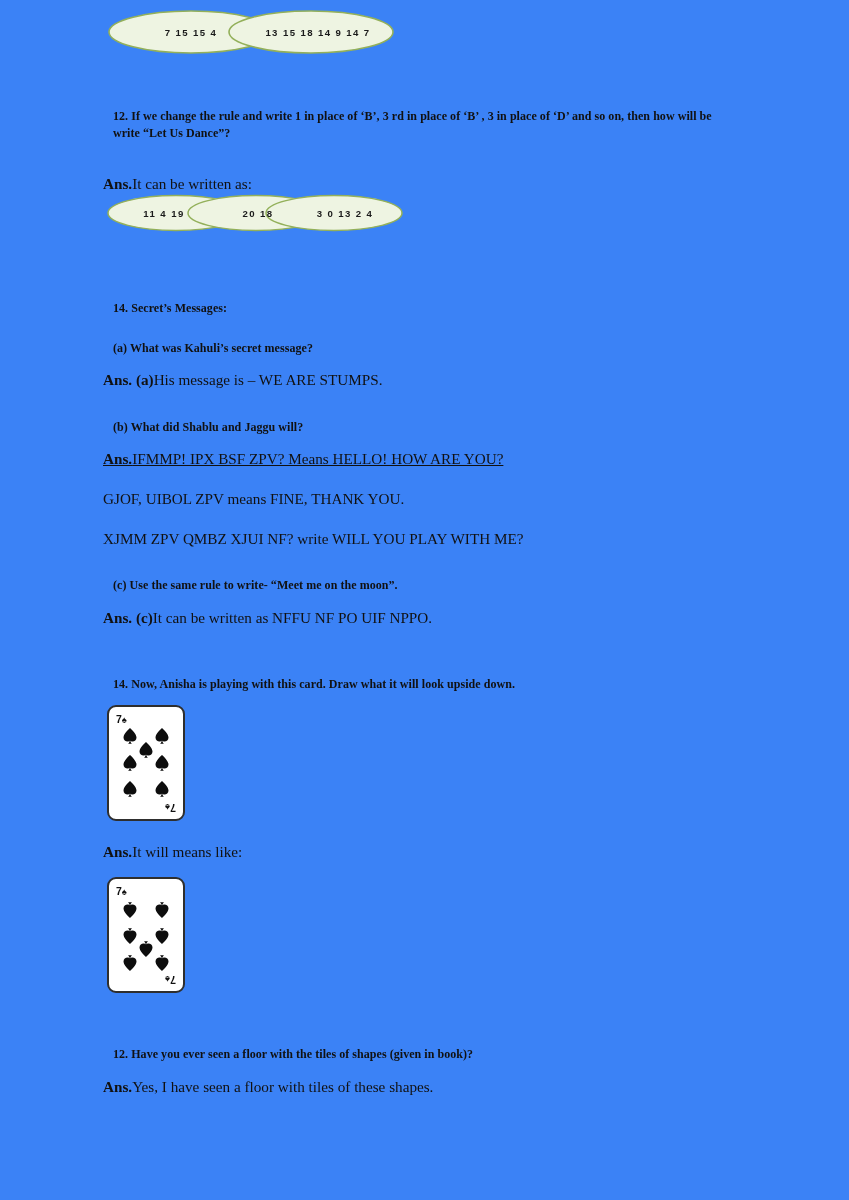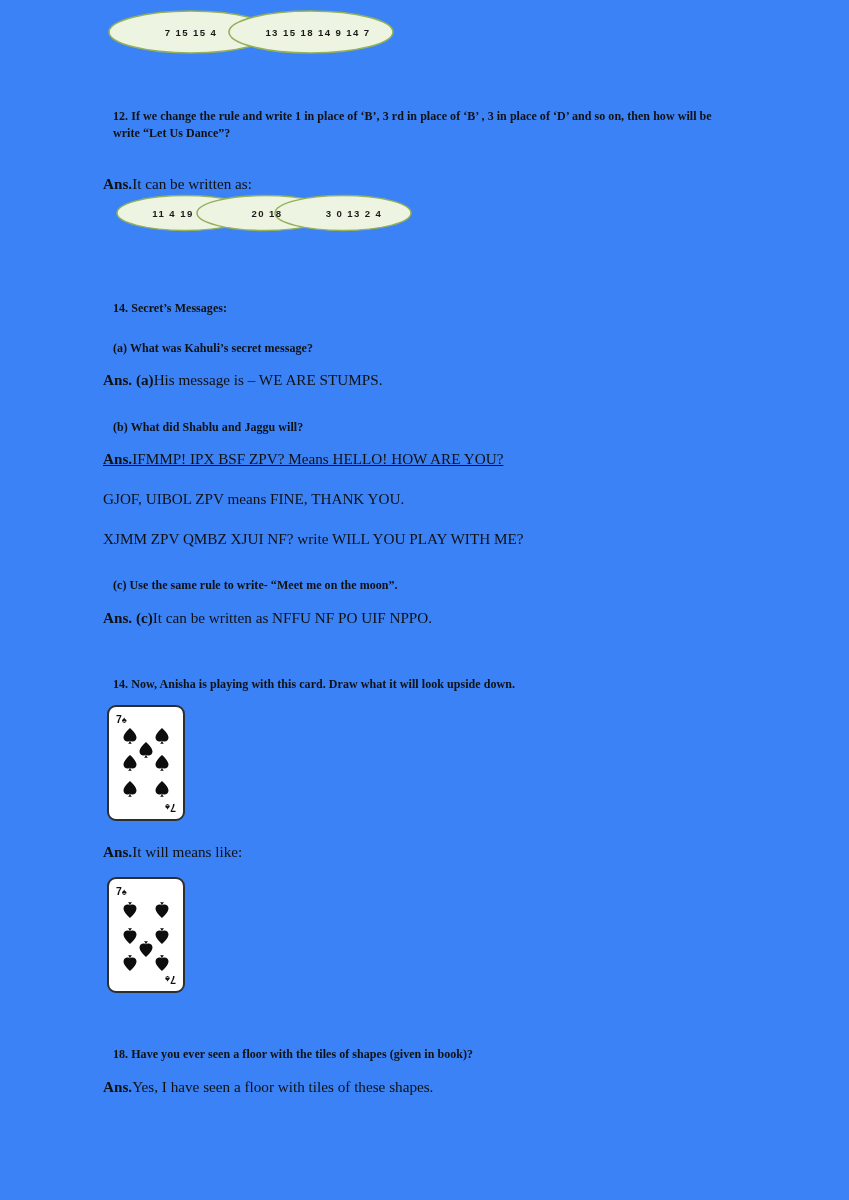--- a/index.html
+++ b/index.html
@@ -129,21 +129,21 @@
       </div>
     </div>
   </div>
 
   <div class="content">
 
     <p class="q" style="position:absolute; left:0; top:98px; width:625px;">12. If we change the rule and write 1 in place of ‘B’, 3 rd in place of ‘B’ , 3 in place of ‘D’ and so on, then how will be write “Let Us Dance”?</p>
 
     <p class="a" style="position:absolute; left:0; top:157px;margin-top:16px;"><b>Ans.</b><span>It can be written as:</span></p>
 
-    <div class="chain-wrap" style="position:absolute; left:12px; top:189px; width:300px; height:48px;">
+    <div class="chain-wrap" style="position:absolute; left:3px; top:189px; width:300px; height:48px;">
       <div class="chain" style="width:300px;height:48px;">
         <svg width="300" height="48" viewBox="0 0 300 48" aria-hidden="true">
           <ellipse cx="70" cy="24" rx="68" ry="17.5" fill="#eef4e2" stroke="#93b05a" stroke-width="1.5"></ellipse>
           <ellipse cx="150" cy="24" rx="68" ry="17.5" fill="#eef4e2" stroke="#93b05a" stroke-width="1.5"></ellipse>
           <ellipse cx="228" cy="24" rx="68" ry="17.5" fill="#eef4e2" stroke="#93b05a" stroke-width="1.5"></ellipse>
         </svg>
         <div class="num-layer">
           <span class="nums" style="left:58px; top:24px;">11  4   19</span>
           <span class="nums" style="left:152px; top:24px;text-align:right;">20      18</span>
           <span class="nums" style="left:239px; top:24px;">3  0  13  2  4</span>
@@ -250,18 +250,18 @@
             </svg>
           </span>
         <span class="pip flip" style="left:76%;  top:87%;">
             <svg viewBox="0 0 32 34">
               <path fill="currentColor" d="M16 1 C16 1 3 12 3 20 C3 25 7 28 11 28 C13 28 14.6 27.1 15.4 26 C15.1 29 14 31 12 32.6 L20 32.6 C18 31 16.9 29 16.6 26 C17.4 27.1 19 28 21 28 C25 28 29 25 29 20 C29 12 16 1 16 1 Z"></path>
             </svg>
           </span>
       </div>
     </div>
 
-    <p class="q" style="position:absolute; left:0; top:1036px;">18. Have you ever seen a floor with the tiles of shapes (given in book)?</p>
+    <p class="q" style="position:absolute; left:0; top:1036px;">12. Have you ever seen a floor with the tiles of shapes (given in book)?</p>
 
     <p class="a" style="position:absolute; left:0; top:1076px;text-align:right;"><b>Ans.</b><span>Yes, I have seen a floor with tiles of these shapes.</span></p>
 
   </div>
 </div>
 
 </body></html>

